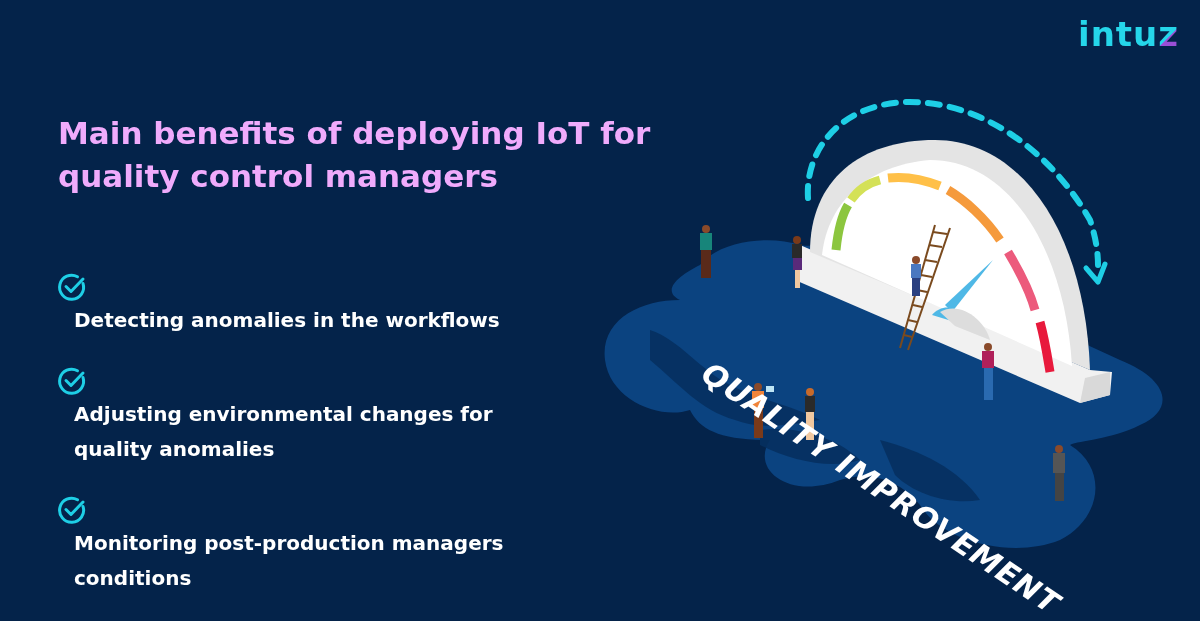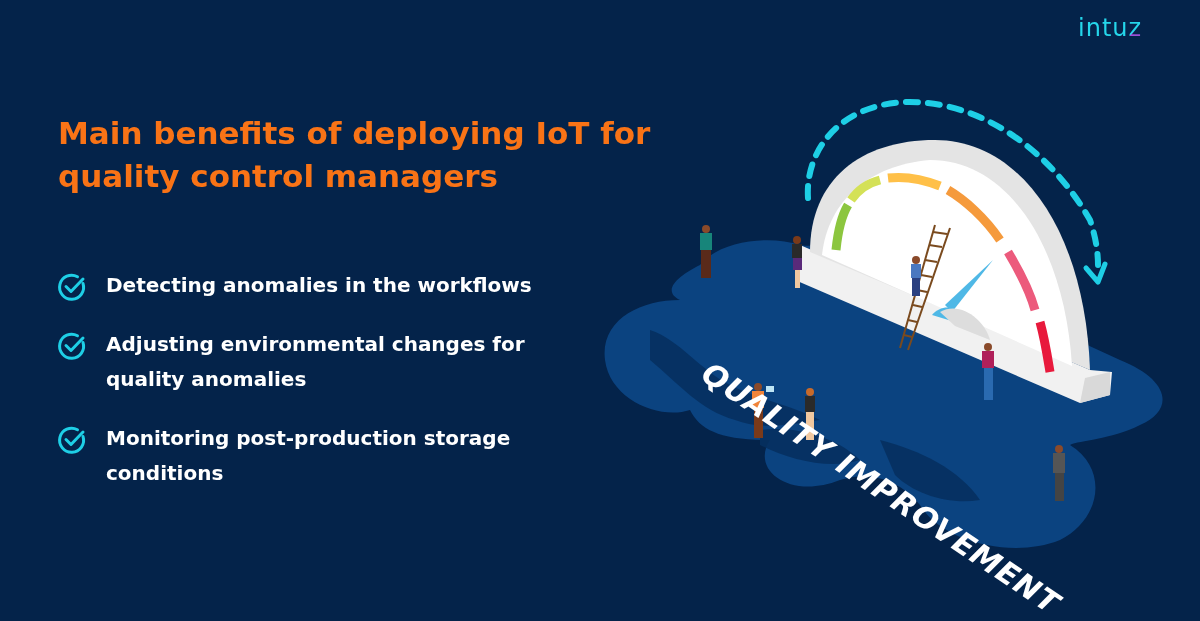--- a/index.html
+++ b/index.html
@@ -5,31 +5,31 @@
   html, body { margin: 0; padding: 0; }
   body {
     width: 1200px; height: 621px; overflow: hidden;
     background: #04234a;
     font-family: "DejaVu Sans", sans-serif;
     position: relative;
   }
   .logo {
     position: absolute; left: 1078px; top: 14px;
     font-family: "DejaVu Sans", sans-serif;
-    font-size: 24px; font-weight: normal; letter-spacing: 1px;
+    font-size: 34px; font-weight: bold; letter-spacing: 1px;
     color: #25d6ea;
   }
   .logo .z { color: #25d6ea; background: linear-gradient(135deg,#25d6ea 55%, #9b4fd6 56%); -webkit-background-clip: text; background-clip: text; color: transparent; }
   .title {
     position: absolute; left: 58px; top: 112px; width: 600px;
-    color: #f97316; font-size: 31px; font-weight: bold; line-height: 43px;
+    color: #f0abfc; font-size: 31px; font-weight: bold; line-height: 43px;
     margin: 0;
   }
   .benefits { position: absolute; left: 56px; top: 268px; width: 520px; margin: 0; padding: 0; list-style: none; }
-  .benefit { display: flex; align-items: flex-start; margin-bottom: 24px; }
+  .benefit { display: flex; align-items: flex-start; margin-bottom: 24px; flex-direction: column; }
   .benefit .check { width: 32px; height: 32px; flex: none; margin-top: 3px; }
   .benefit .txt {
     margin-left: 18px; color: #ffffff; font-size: 20px; font-weight: bold; line-height: 35px;
   }
   .art { position: absolute; left: 590px; top: 80px; width: 600px; height: 480px; }
   .art-label {
     position: absolute; left: 715px; top: 355px;
     transform: rotate(34deg); transform-origin: left top;
     color: #ffffff; font-size: 30px; font-weight: bold; font-style: italic;
     letter-spacing: 1px; white-space: nowrap;
@@ -57,21 +57,21 @@
       <path d="M27 12.5 A12 12 0 1 1 21.5 5.8" fill="none" stroke="#1ecfe6" stroke-width="3" stroke-linecap="round"></path>
       <path d="M10 15.5 L15 20.5 L27 8" fill="none" stroke="#1ecfe6" stroke-width="3" stroke-linecap="round" stroke-linejoin="round"></path>
     </svg>
     <span class="txt">Adjusting environmental changes for quality anomalies</span>
   </li>
   <li class="benefit">
     <svg class="check" viewBox="0 0 32 32">
       <path d="M27 12.5 A12 12 0 1 1 21.5 5.8" fill="none" stroke="#1ecfe6" stroke-width="3" stroke-linecap="round"></path>
       <path d="M10 15.5 L15 20.5 L27 8" fill="none" stroke="#1ecfe6" stroke-width="3" stroke-linecap="round" stroke-linejoin="round"></path>
     </svg>
-    <span class="txt">Monitoring post-production storage conditions</span>
+    <span class="txt">Monitoring post-production managers conditions</span>
   </li>
 </ul>
 
 <svg class="art" viewBox="590 80 600 480" xmlns="http://www.w3.org/2000/svg">
 
   <g fill="#0b4380">
     <path d="M700 265 C720 240 770 235 800 245 C830 250 850 230 880 250 L1120 360 C1170 380 1175 410 1140 425 C1110 440 1080 440 1070 445 C1110 470 1100 520 1060 540 C1010 560 940 540 920 505 C900 480 870 470 840 480 C790 500 750 470 770 440 C720 440 700 430 690 410 C660 420 610 400 605 360 C600 320 640 300 680 300 C660 290 680 275 700 265 Z"></path>
   </g>
   <g fill="#06305f">
     <path d="M650 330 C680 340 700 370 730 385 C760 400 790 405 820 420 C790 425 760 430 735 420 C700 410 680 385 650 360 Z" opacity="0.9"></path>

